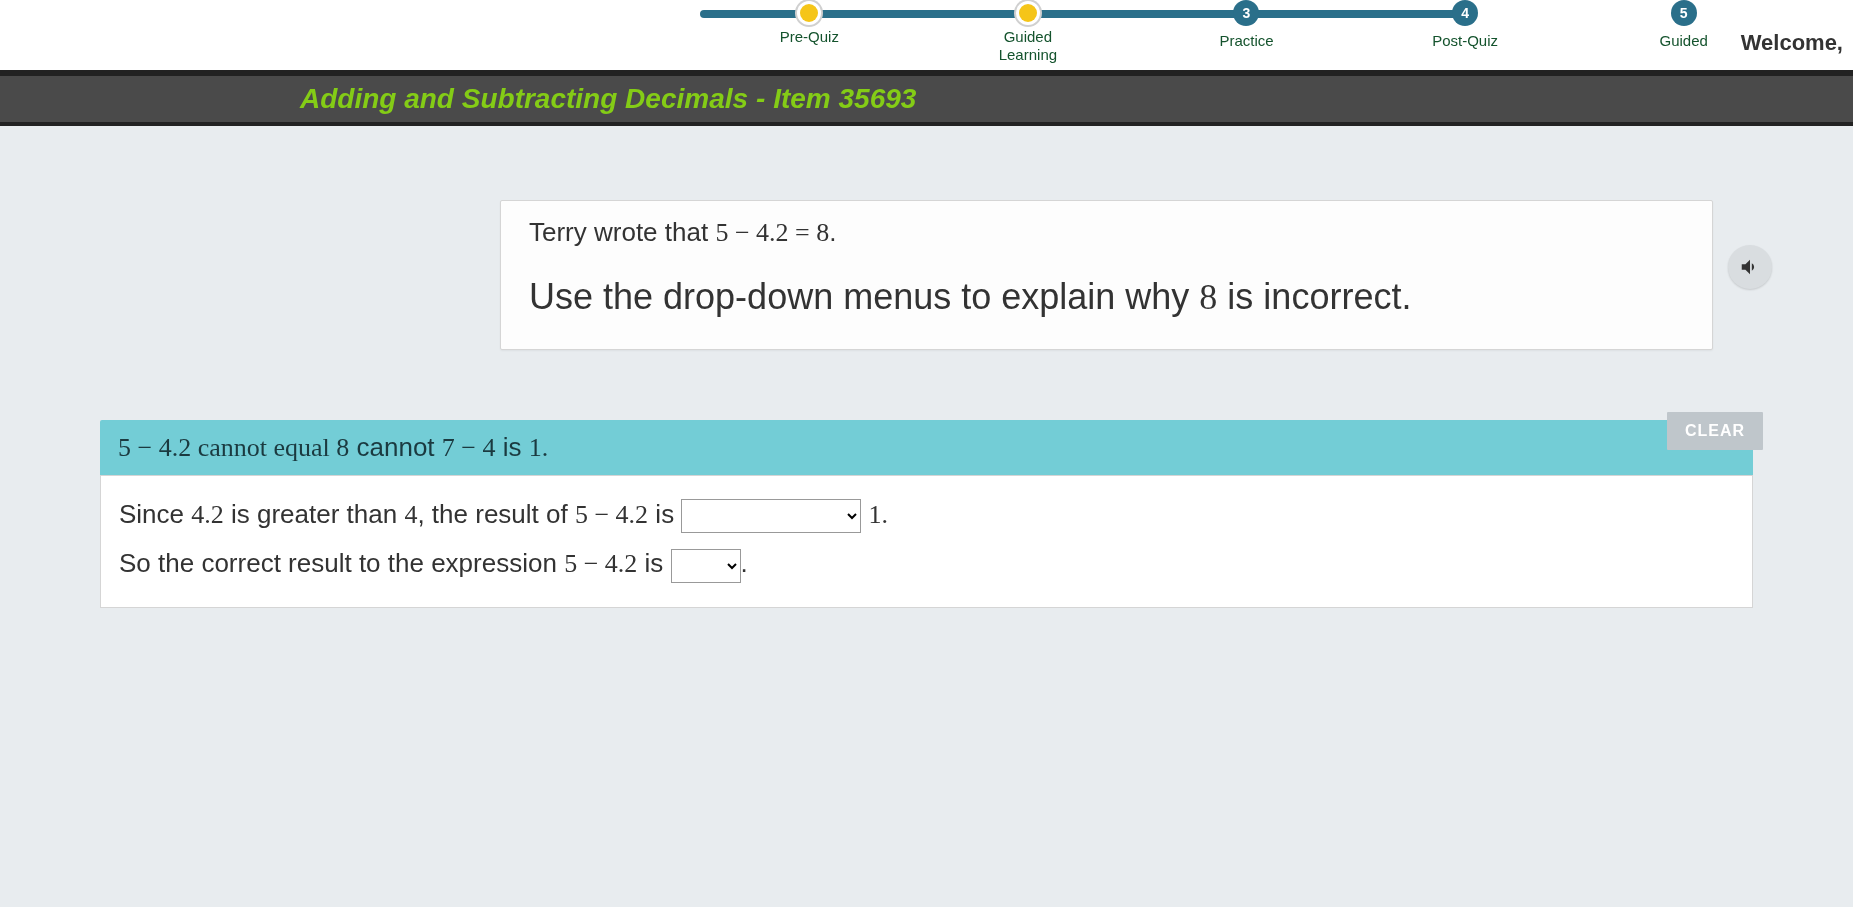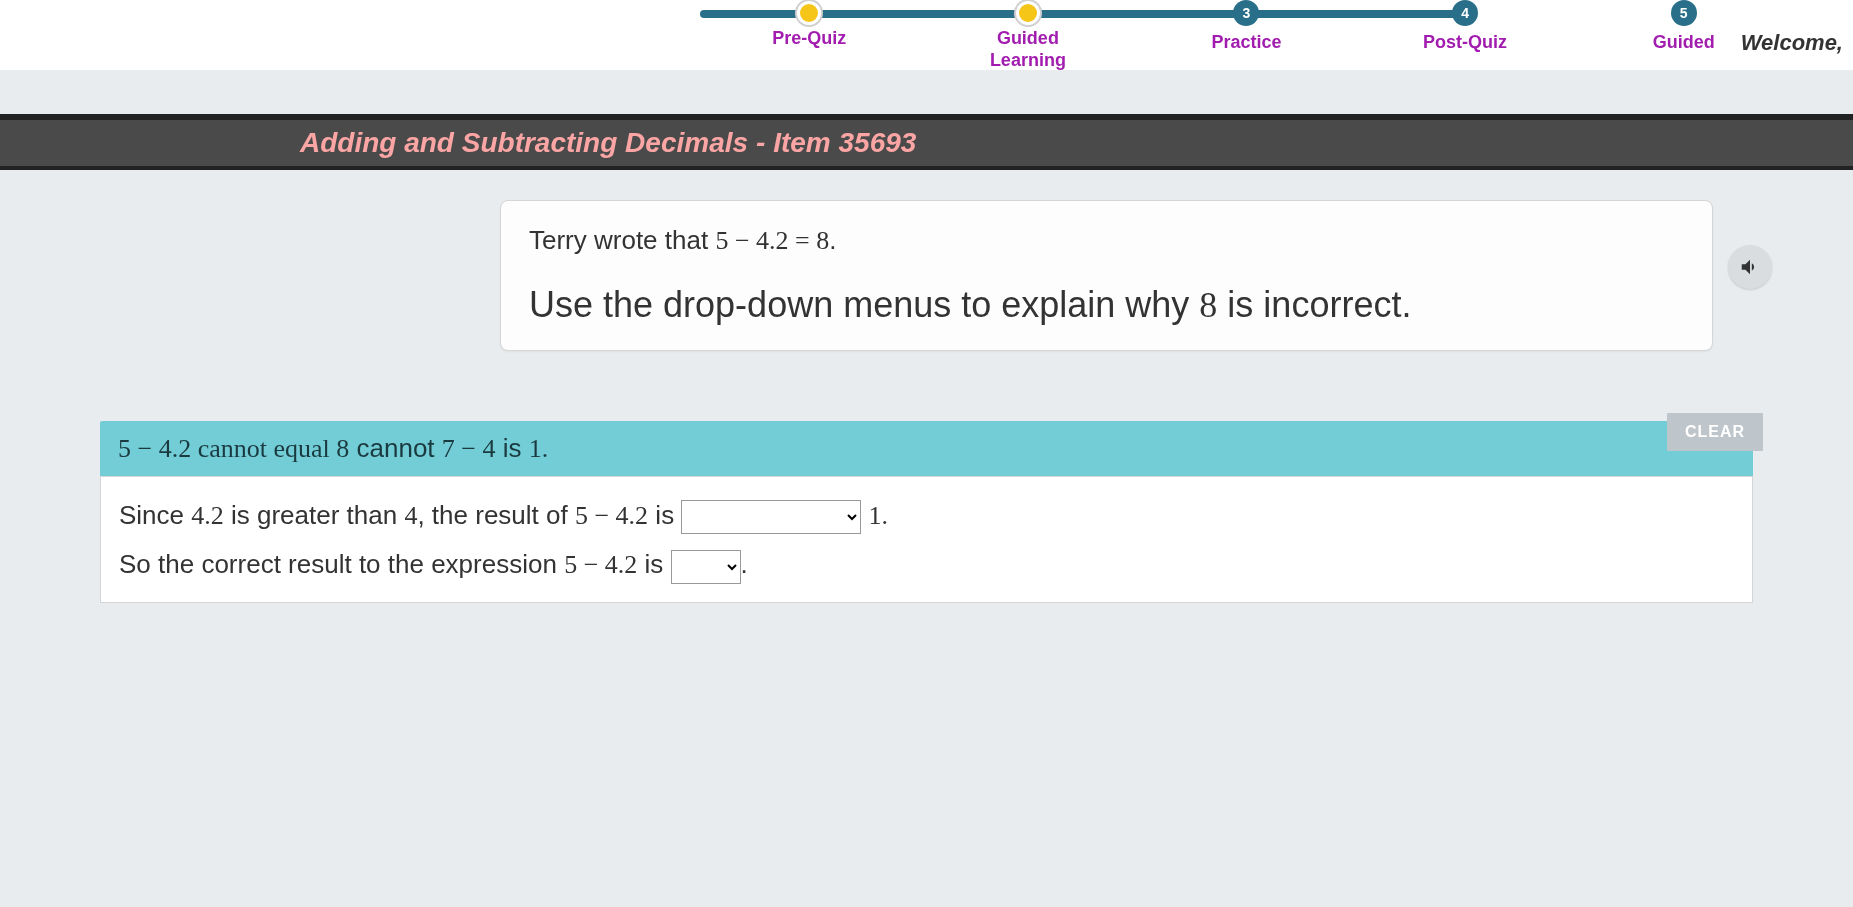--- a/index.html
+++ b/index.html
@@ -6,42 +6,42 @@
   html, body { width: 1853px; height: 907px; font-family: Arial, Helvetica, sans-serif; background: #e8ecef; overflow: hidden; }
   
   .topbar { position: relative; height: 70px; width: 100%; background: #ffffff; }
   
   .progress-track { position: absolute; top: 10px; left: 700px; right: 380px; height: 8px; background: #2a6f8a; border-radius: 4px; }
   
   .steps { position: absolute; top: 0; left: 700px; right: 60px; height: 70px; display: flex; align-items: flex-start; }
   .step { flex: 1; display: flex; flex-direction: column; align-items: center; position: relative; padding-top: 0; }
   .step-node { width: 26px; height: 26px; border-radius: 50%; background: #2a6f8a; color: #fff; font-weight: bold; font-size: 14px; display: flex; align-items: center; justify-content: center; margin-bottom: 6px; margin-top: 0; }
   .step-node.done { background: #f5c518; color: #333; box-shadow: 0 0 0 3px #fff, 0 0 0 5px #d0d0d0; width: 18px; height: 18px; margin-top: 4px; }
-  .step-label { color: #a21caf; font-size: 18px; text-align: center; line-height: 1.2; font-weight: bold; }
-  .welcome { position: absolute; right: 10px; top: 30px; font-size: 22px; color: #333; font-weight: bold; font-style: italic; }
+  .step-label { color: #14532d; font-size: 15px; text-align: center; line-height: 1.2; }
+  .welcome { position: absolute; right: 10px; top: 30px; font-size: 22px; color: #333; font-weight: bold; }
   
-  .titlebar { position: relative; width: 100%; height: 56px; background: #4a4a4a; color: #fca5a5; display: flex; align-items: center; padding-left: 300px; font-size: 28px; font-weight: bold; font-style: italic; border-top: 6px solid #222; border-bottom: 4px solid #222; margin-top: 44px; }
+  .titlebar { position: relative; width: 100%; height: 56px; background: #4a4a4a; color: #84cc16; display: flex; align-items: center; padding-left: 300px; font-size: 28px; font-weight: bold; font-style: italic; border-top: 6px solid #222; border-bottom: 4px solid #222; }
   .titlebar .nonitalic { font-style: normal; font-weight: normal; margin-left: 8px; }
   
   .content { padding: 30px 100px 0 100px; }
   
-  .question-box { margin-left: 400px; margin-right: 40px; background: #fdfdfd; border: 1px solid #d5d5d5; border-radius: 8px; padding: 24px 28px; position: relative; min-height: 150px; box-shadow: 0 1px 2px rgba(0,0,0,0.05); }
+  .question-box { margin-left: 400px; margin-right: 40px; background: #fdfdfd; border: 1px solid #d5d5d5; border-radius: 2px; padding: 16px 28px; position: relative; min-height: 150px; box-shadow: 0 1px 2px rgba(0,0,0,0.05); margin-top: 44px; }
   .question-line1 { font-size: 26px; color: #333; margin-bottom: 28px; }
   .question-line2 { font-size: 36px; color: #333; }
   .mathnum { font-family: "Times New Roman", serif; }
   
   .audio-btn { position: absolute; right: -60px; top: 44px; width: 44px; height: 44px; border-radius: 50%; background: #d9dde0; display: flex; align-items: center; justify-content: center; cursor: pointer; box-shadow: 0 1px 2px rgba(0,0,0,0.15); }
   .audio-btn svg { width: 22px; height: 22px; fill: #333; }
   
   .answer-area { margin-top: 70px; position: relative; }
   .clear-btn { position: absolute; right: -10px; top: -8px; background: #bfc6cb; color: #fff; font-weight: bold; letter-spacing: 1px; font-size: 16px; padding: 10px 18px; border-radius: 1px; cursor: pointer; }
   
   .hint-bar { background: #73cdd6; color: #1b3a40; font-size: 26px; padding: 12px 18px; border-radius: 2px 2px 0 0; font-family: "Times New Roman", serif; }
   
-  .response-box { background: #fff; border: 1px solid #d5d5d5; padding: 14px 18px 12px 18px; font-size: 26px; color: #333; line-height: 1.9; font-family: Arial, sans-serif; }
+  .response-box { background: #fff; border: 1px solid #d5d5d5; padding: 14px 18px 18px 18px; font-size: 26px; color: #333; line-height: 1.9; font-family: Arial, sans-serif; }
   .response-box .mathnum { font-family: "Times New Roman", serif; }
   
   select.inline-select { font-size: 20px; height: 34px; border: 1px solid #999; background: #fff; vertical-align: middle; padding: 2px 6px; }
   select.wide { width: 180px; }
   select.narrow { width: 70px; }
 </style>
 </head>
 <body>
 
 <div class="topbar">

